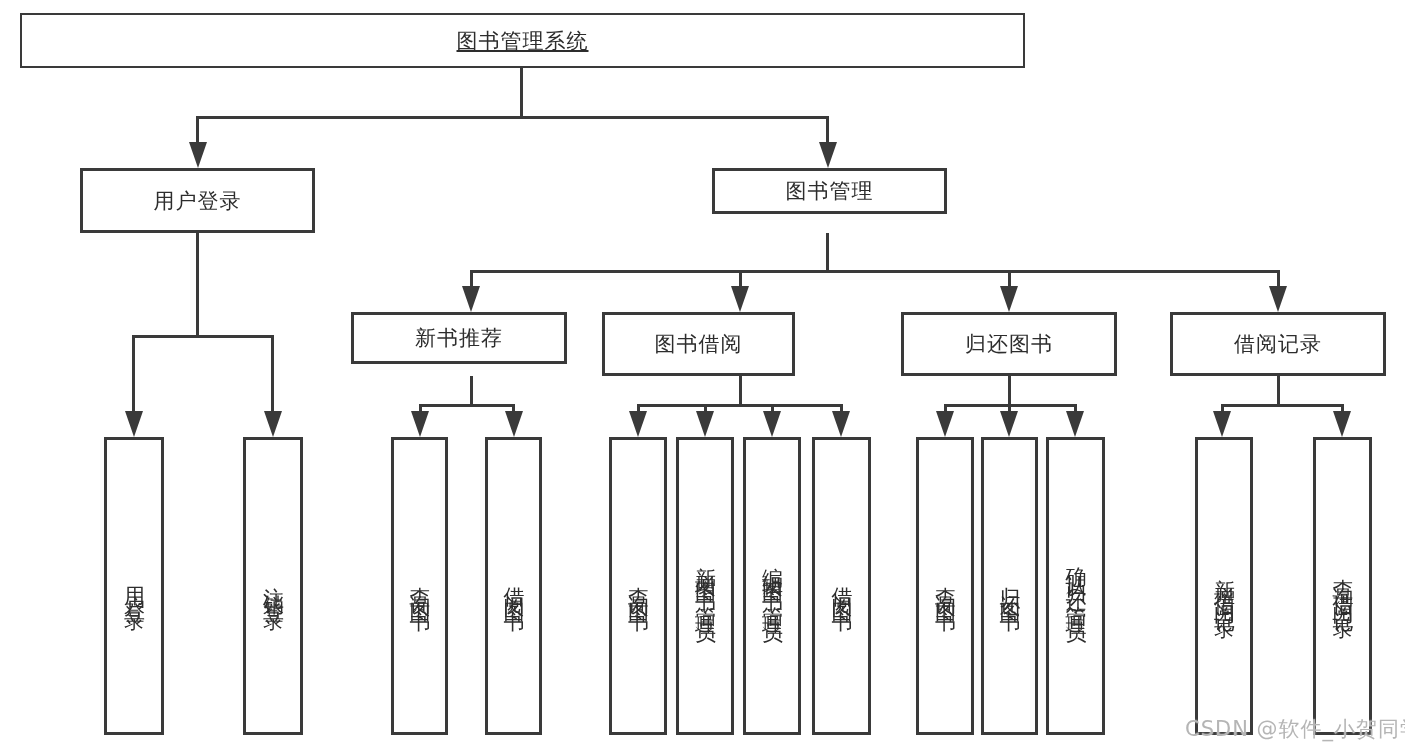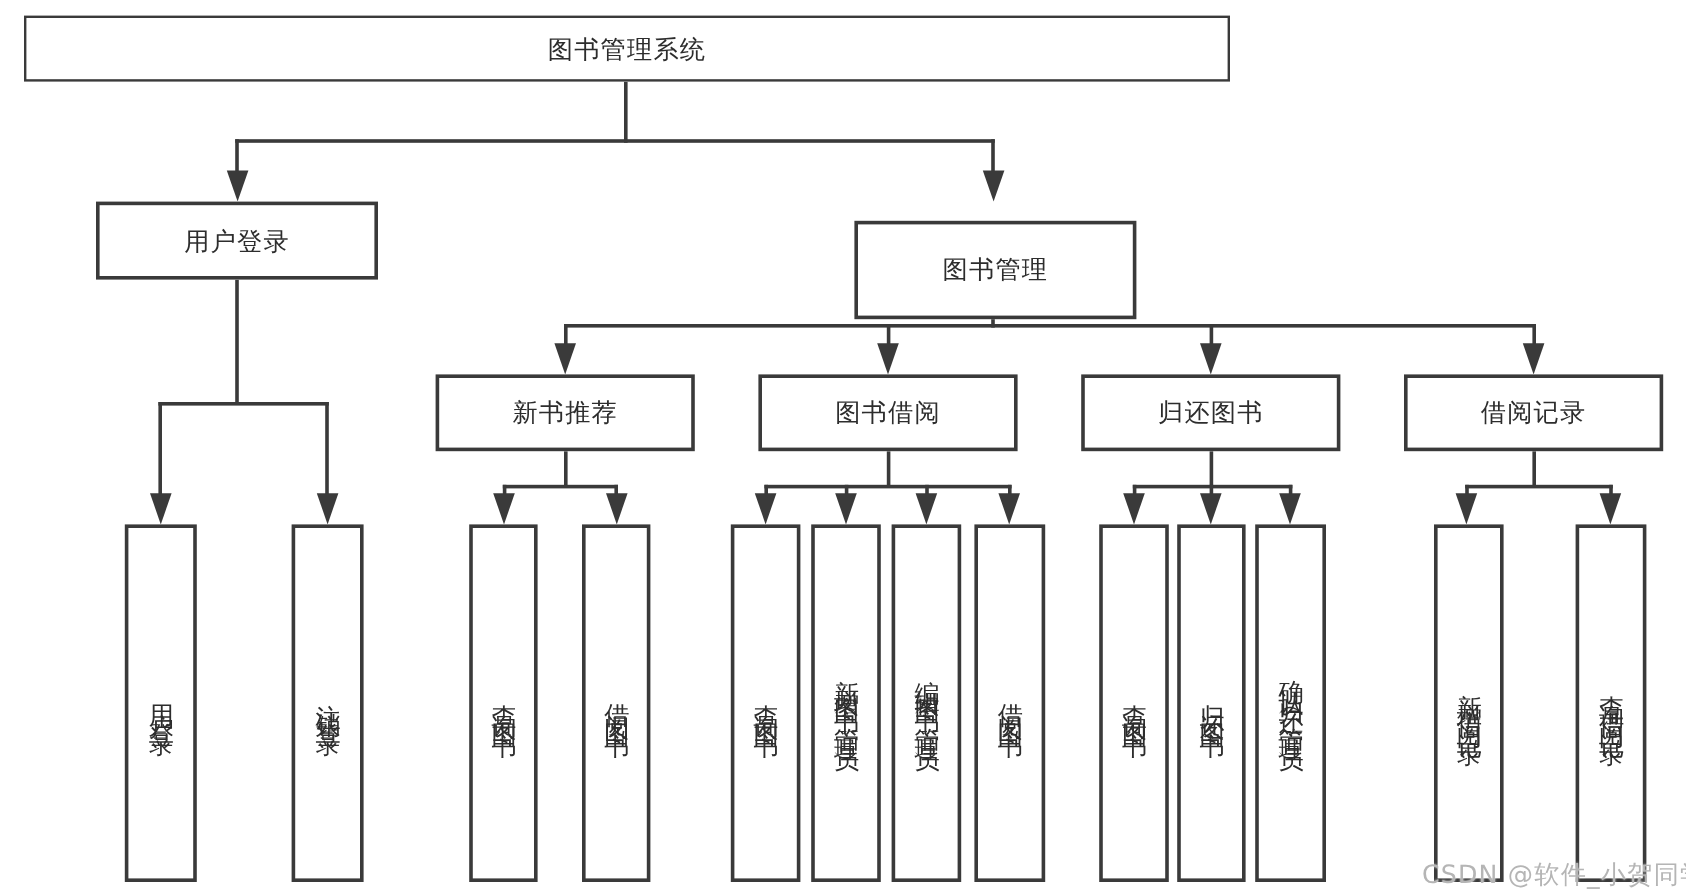--- a/index.html
+++ b/index.html
@@ -13,21 +13,21 @@
     position:relative;width:1405px;height:747px;background:var(--bg);
     font-family:"DejaVu Sans","Liberation Sans",sans-serif;
     overflow:hidden;
   }
   .box{
     position:absolute;box-sizing:border-box;background:#fff;
     border:3px solid var(--line);
     display:flex;align-items:center;justify-content:center;
     color:var(--text);
   }
-  .root{border-width:2px;}
+  .root{border-width:2px;text-decoration:underline;}
   .hlabel{font-size:21px;letter-spacing:1px;white-space:nowrap;}
   .leaf>span{
     writing-mode:vertical-rl;
     font-size:21px;letter-spacing:8px;line-height:1;
     white-space:nowrap;
   }
   .vl{position:absolute;width:3px;background:var(--line);}
   .hl{position:absolute;height:3px;background:var(--line);}
   .arw{
     position:absolute;width:0;height:0;
@@ -103,28 +103,28 @@
   <div class="vl" style="left:1341px;top:404px;height:9px"></div>
   <div class="arw" style="left:1333px;top:411px"></div>
 
   <div class="box root" style="left:20px;top:13px;width:1005px;height:55px">
     <span class="hlabel">图书管理系统</span>
   </div>
 
   <div class="box" style="left:80px;top:168px;width:235px;height:65px">
     <span class="hlabel">用户登录</span>
   </div>
-  <div class="box" style="left:712px;top:184px;width:235px;height:82px">
+  <div class="box" style="left:712px;top:168px;width:235px;height:46px">
     <span class="hlabel">图书管理</span>
   </div>
 
-  <div class="box" style="left:363px;top:312px;width:216px;height:64px">
+  <div class="box" style="left:351px;top:312px;width:216px;height:52px">
     <span class="hlabel">新书推荐</span>
   </div>
-  <div class="box" style="left:632px;top:312px;width:216px;height:64px">
+  <div class="box" style="left:602px;top:312px;width:193px;height:64px">
     <span class="hlabel">图书借阅</span>
   </div>
   <div class="box" style="left:901px;top:312px;width:216px;height:64px">
     <span class="hlabel">归还图书</span>
   </div>
   <div class="box" style="left:1170px;top:312px;width:216px;height:64px">
     <span class="hlabel">借阅记录</span>
   </div>
 
   <div class="box leaf" style="left:104px;top:437px;width:60px;height:298px">

